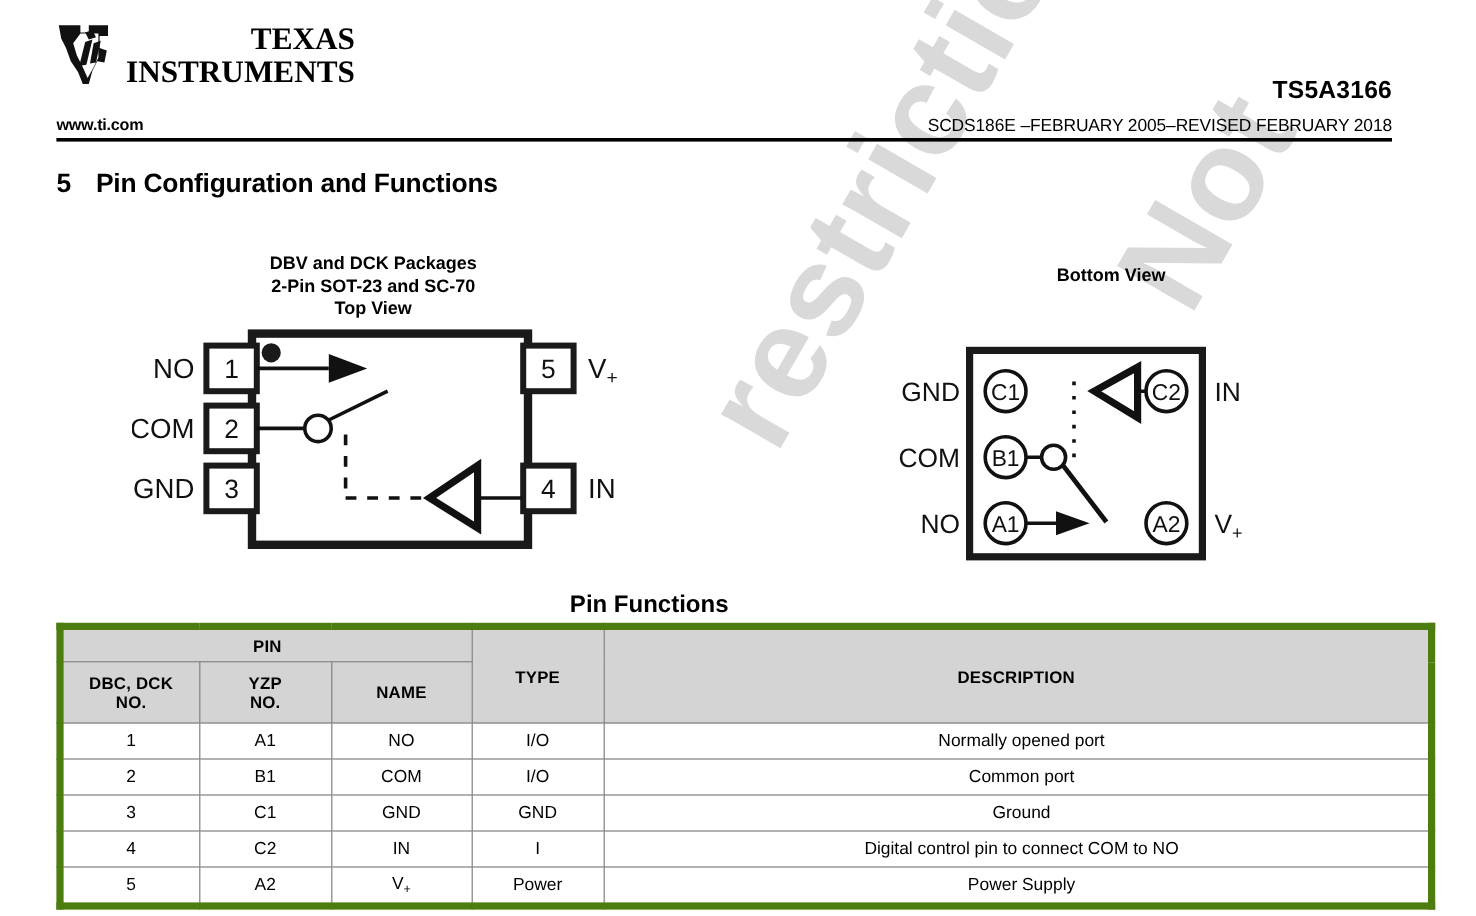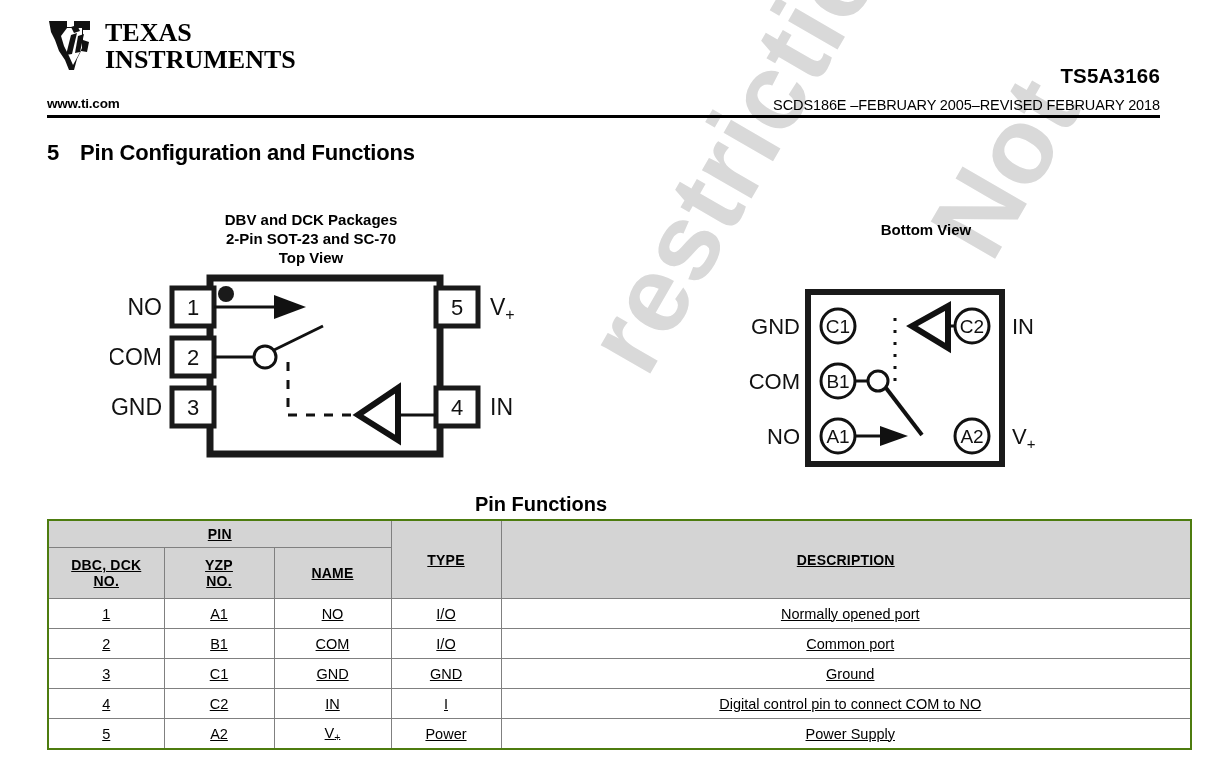--- a/index.html
+++ b/index.html
@@ -52,20 +52,21 @@
     position: relative;
     z-index: 2;
     width: 1230px;
     height: 763px;
   }
   #header {
     position: absolute;
     left: 0; top: 0;
     width: 1230px;
     height: 120px;
+    text-align: right;
   }
   #ti-logo {
     position: absolute;
     left: 47px;
     top: 18px;
     width: 215px;
     height: 58px;
   }
   #ti-logo-mark {
     position: absolute;
@@ -193,21 +194,21 @@
   .th-sub { height: 50px; }
   .th-type, .th-desc { height: 76px; }
   tbody td {
     height: 29px;
     text-align: center;
   }
   tbody td.desc-cell {
     text-align: center;
     padding-left: 9px;
   }
-  table.pin-table { border: 2px solid #4d7c0f; text-decoration: underline; }
+  table.pin-table { border: 6px solid #4d7c0f; }
   sub.plus {
     font-size: 0.72em;
     vertical-align: -0.28em;
     font-weight: inherit;
   }
 </style>
 </head>
 <body>
 
 <div id="watermark">

